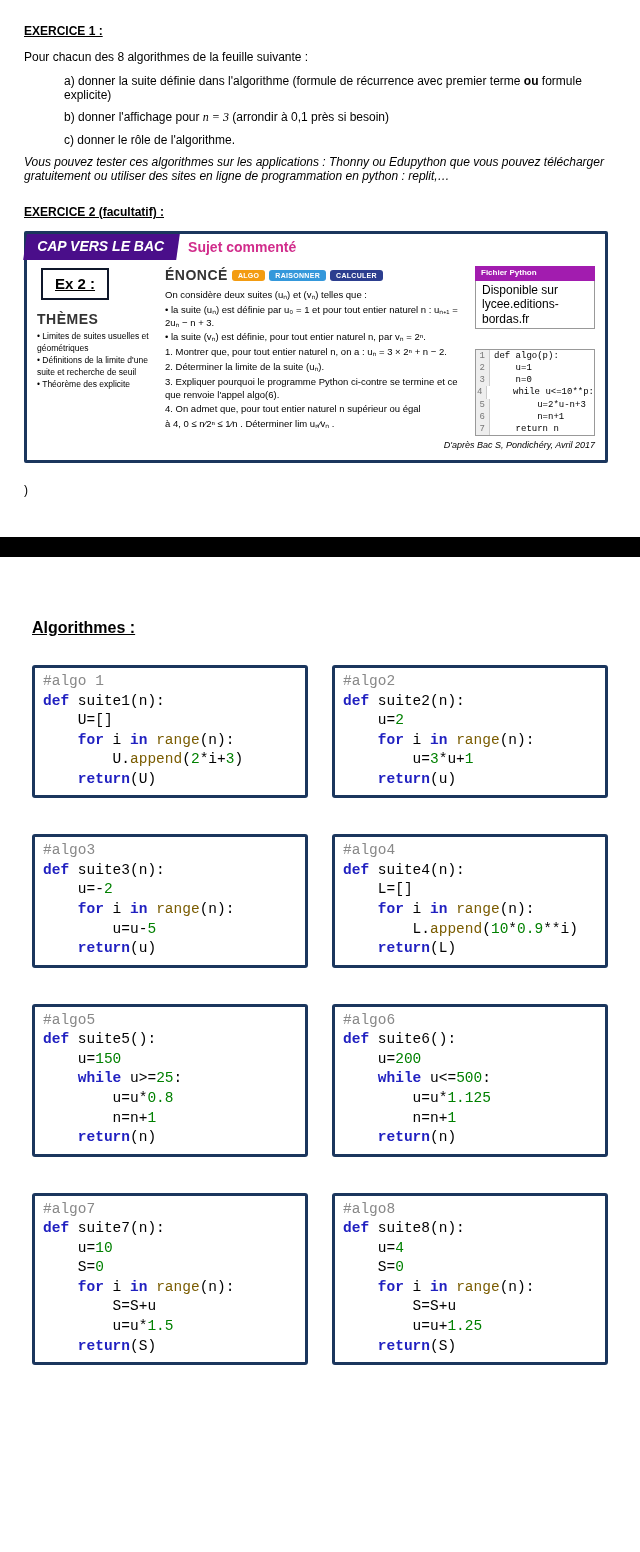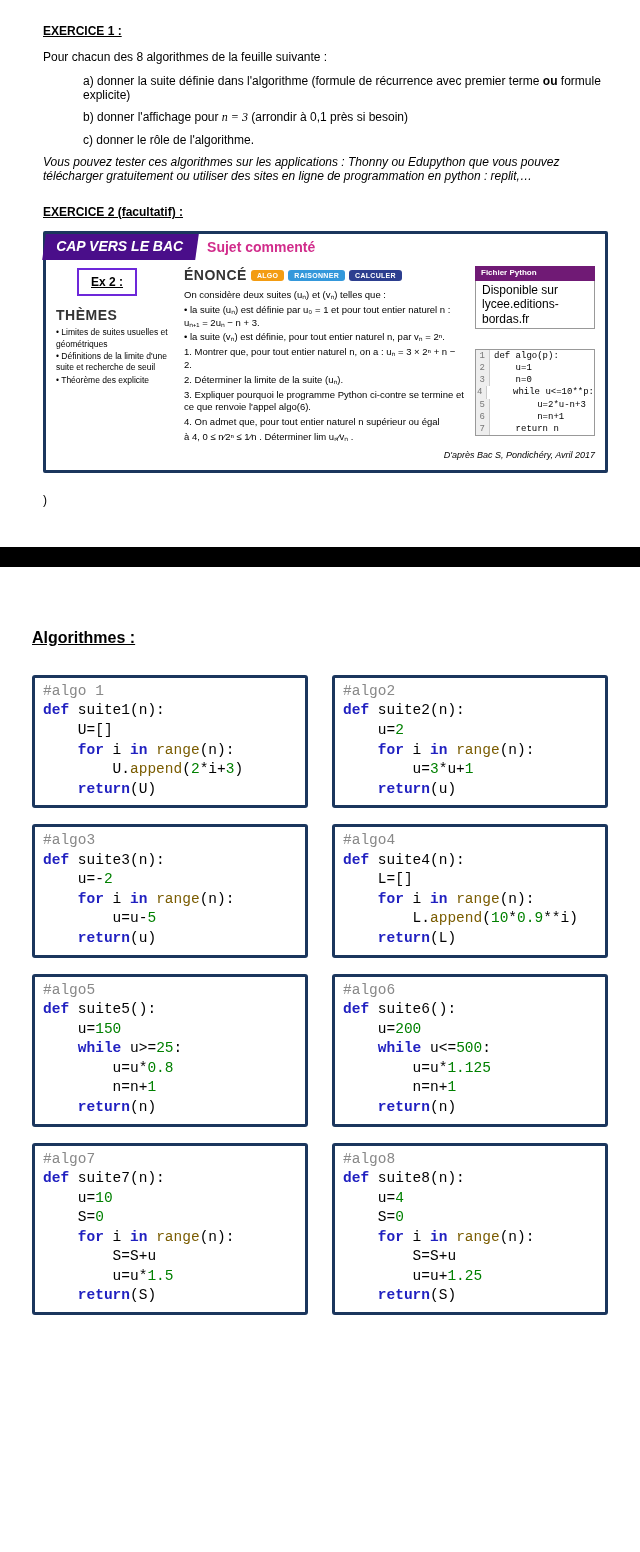--- a/index.html
+++ b/index.html
@@ -4,59 +4,59 @@
 <style>
   * { box-sizing: border-box; }
   body {
     margin: 0;
     font-family: "Segoe UI", Arial, sans-serif;
     font-size: 12px;
     color: #000;
     width: 640px;
     background: #fff;
   }
-  .page { padding: 24px 32px 40px 43px; }
+  .page { padding: 24px 32px 40px 24px; }
   .page2 { padding: 40px 32px 40px 32px; }
   .separator { height: 20px; background: #000; }
   .h1 { font-weight: 700; text-decoration: underline; margin-bottom: 12px; }
   .h2 { font-weight: 700; text-decoration: underline; margin: 22px 0 10px 0; font-size: 16px; }
   .para { margin-bottom: 10px; }
   .indent { padding-left: 40px; margin-bottom: 8px; }
   .italic { font-style: italic; }
   .strong { font-weight: 700; }
   .math { font-family: 'Cambria Math', 'Times New Roman', serif; font-style: italic; }
 
   .bac-box { border: 3px solid #1b365d; border-radius: 2px; padding: 0 0 10px 0; margin-top: 10px; background: #fff; }
   .bac-header { display: flex; align-items: stretch; }
   .bac-flag { background: #4a0e8a; color: #fff; font-weight: 700; font-style: italic; padding: 4px 14px 6px 12px; font-size: 14px; transform: skew(-8deg); margin-left: -2px; }
   .bac-flag span { display: inline-block; transform: skew(8deg); }
   .bac-sub { display: flex; align-items: center; padding: 4px 10px; font-weight: 700; color: #d12c8b; font-size: 14px; }
   .bac-body { display: flex; padding: 6px 10px 0 10px; gap: 10px; font-size: 9.5px; line-height: 1.35; }
   .bac-left { width: 118px; flex-shrink: 0; }
-  .ex2-box { border: 2px solid #6d28d9; padding: 4px 12px; font-weight: 700; display: inline-block; margin: 2px 0 10px 21px; font-size: 12px; text-decoration: underline; }
+  .ex2-box { border: 2px solid #0f172a; padding: 4px 12px; font-weight: 700; display: inline-block; margin: 2px 0 10px 4px; font-size: 15px; text-decoration: underline; }
   .themes { font-weight: 700; color: #333; font-size: 14px; letter-spacing: .5px; margin-bottom: 2px; }
   .theme-item { font-size: 8.5px; margin-bottom: 1px; }
   .bac-mid { flex: 1; }
   .enonce-row { display: flex; align-items: center; gap: 4px; margin-bottom: 4px; }
   .enonce-label { font-weight: 700; color: #333; letter-spacing: .5px; font-size: 14px; }
   .pill { font-size: 7px; padding: 1px 6px; border-radius: 3px; font-weight: 700; color: #fff; letter-spacing: .3px; }
   .pill-orange { background: #f39c12; }
   .pill-blue { background: #3498db; }
   .pill-darkblue { background: #2c3e8f; }
   .bac-mid p { margin: 2px 0; }
   .bac-right { width: 120px; flex-shrink: 0; }
-  .fichier-box { background: #701a75; color: #fff; font-size: 8px; font-weight: 700; padding: 2px 6px; }
+  .fichier-box { background: #a21caf; color: #fff; font-size: 8px; font-weight: 700; padding: 2px 6px; }
   .fichier-sub { font-size: 12px; padding: 2px 6px; border: 1px solid #999; border-top: none; line-height: 1.2; }
   .code-sm { font-family: 'Courier New', monospace; font-size: 9px; border: 1px solid #999; margin-top: 20px; }
   .code-sm .ln { display: flex; }
   .code-sm .num { width: 14px; text-align: right; padding-right: 4px; color: #777; background: #eee; border-right: 1px solid #ccc; }
   .code-sm .c { padding-left: 4px; white-space: pre; }
   .credit { text-align: right; font-style: italic; font-size: 9px; padding-right: 10px; margin-top: 4px; }
 
-  .algo-grid { display: grid; grid-template-columns: 1fr 1fr; gap: 16px 24px; margin-top: 28px; }
+  .algo-grid { display: grid; grid-template-columns: 1fr 1fr; gap: 36px 24px; margin-top: 28px; }
   .algo { border: 3px solid #1b365d; border-radius: 3px; padding: 4px 8px 6px 8px; font-family: Consolas, 'Courier New', monospace; font-size: 14.5px; line-height: 1.35; background: #fff; white-space: pre; overflow: hidden; }
   .kw { color: #2020c0; font-weight: 700; }
   .cm { color: #888; }
   .num2 { color: #008000; }
   .call { color: #7a5c00; }
 </style>
 </head>
 <body>
 
 <div class="page">

